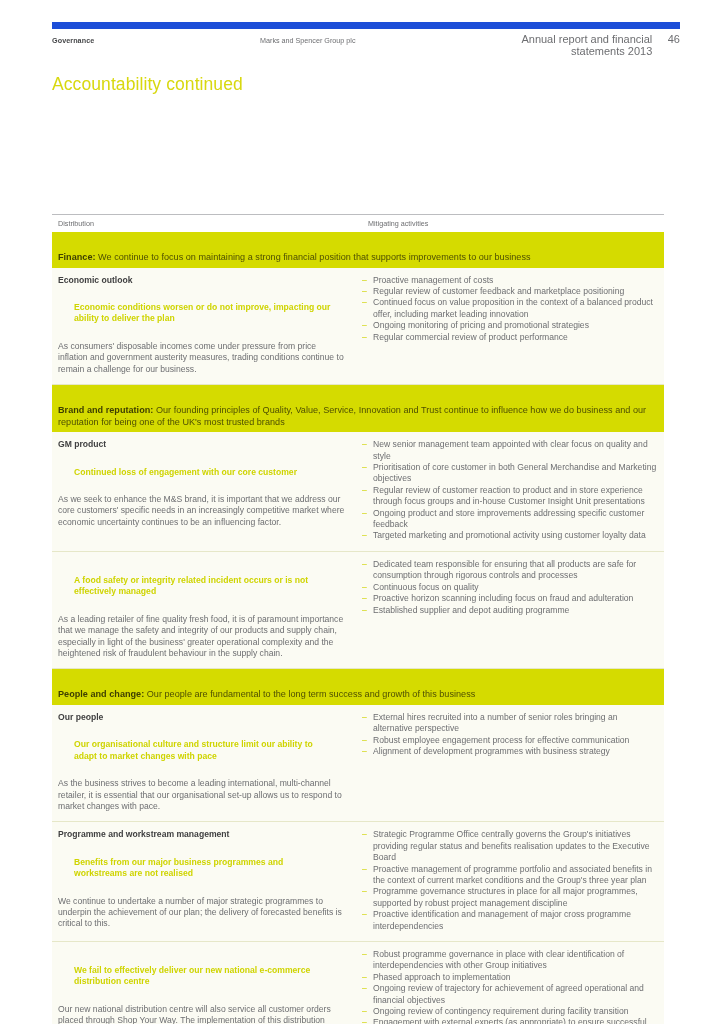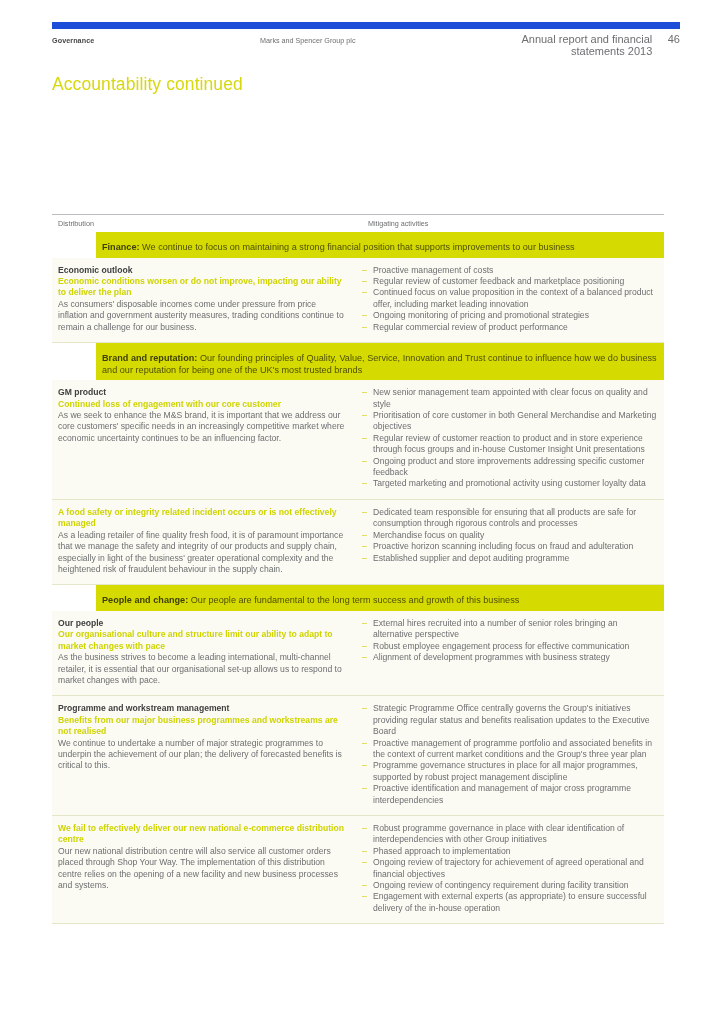--- a/index.html
+++ b/index.html
@@ -91,23 +91,22 @@
     color: #6d6e71;
   }
   .ch-desc { width: 310px; padding-left: 6px; }
   .ch-mit  { flex: 1; }
 
   .band {
     background: #d5db00;
     color: #4f5000;
     font-size: 9.1px;
     line-height: 11.6px;
-    padding: 10px 6px 4px 6px;
+    padding: 20px 6px 4px 6px;
     letter-spacing: 0.002em;
-    margin-left: 44px;
   }
   .band b { font-weight: bold; color: #3e3f00; }
 
   .risk-row {
     display: flex;
     background: #fbfbf3;
     border-bottom: 1px solid #e6e7c8;
     padding: 7px 0 9px 0;
   }
   .risk-row.last { border-bottom: none; }
@@ -128,21 +127,21 @@
     font-weight: bold;
     color: #404041;
     line-height: 11.4px;
     margin: 0 0 0 0;
   }
   .risk-sub {
     font-size: 8.6px;
     font-weight: bold;
     color: #cfd400;
     line-height: 11.4px;
-    margin: 0;
+    margin: 16px;
   }
   .risk-body {
     font-size: 8.6px;
     color: #6d6e71;
     line-height: 11.4px;
     margin: 0;
   }
 
   ul.mit {
     list-style: none;
@@ -230,21 +229,21 @@
           </div>
         </div>
         <div class="risk-row">
           <div class="rr-left">
             <div class="risk-sub">A food safety or integrity related incident occurs or is not effectively managed</div>
             <div class="risk-body">As a leading retailer of fine quality fresh food, it is of paramount importance that we manage the safety and integrity of our products and supply chain, especially in light of the business' greater operational complexity and the heightened risk of fraudulent behaviour in the supply chain.</div>
           </div>
           <div class="rr-right">
             <ul class="mit">
               <li><span class="dash">–</span><span>Dedicated team responsible for ensuring that all products are safe for consumption through rigorous controls and processes</span></li>
-              <li><span class="dash">–</span><span>Merchandise focus on quality</span></li>
+              <li><span class="dash">–</span><span>Continuous focus on quality</span></li>
               <li><span class="dash">–</span><span>Proactive horizon scanning including focus on fraud and adulteration</span></li>
               <li><span class="dash">–</span><span>Established supplier and depot auditing programme</span></li>
             </ul>
           </div>
         </div>
         <div class="band"><b>People and change:</b><span> Our people are fundamental to the long term success and growth of this business</span></div>
         <div class="risk-row">
           <div class="rr-left">
             <div class="risk-title">Our people</div>
             <div class="risk-sub">Our organisational culture and structure limit our ability to adapt to market changes with pace</div>

